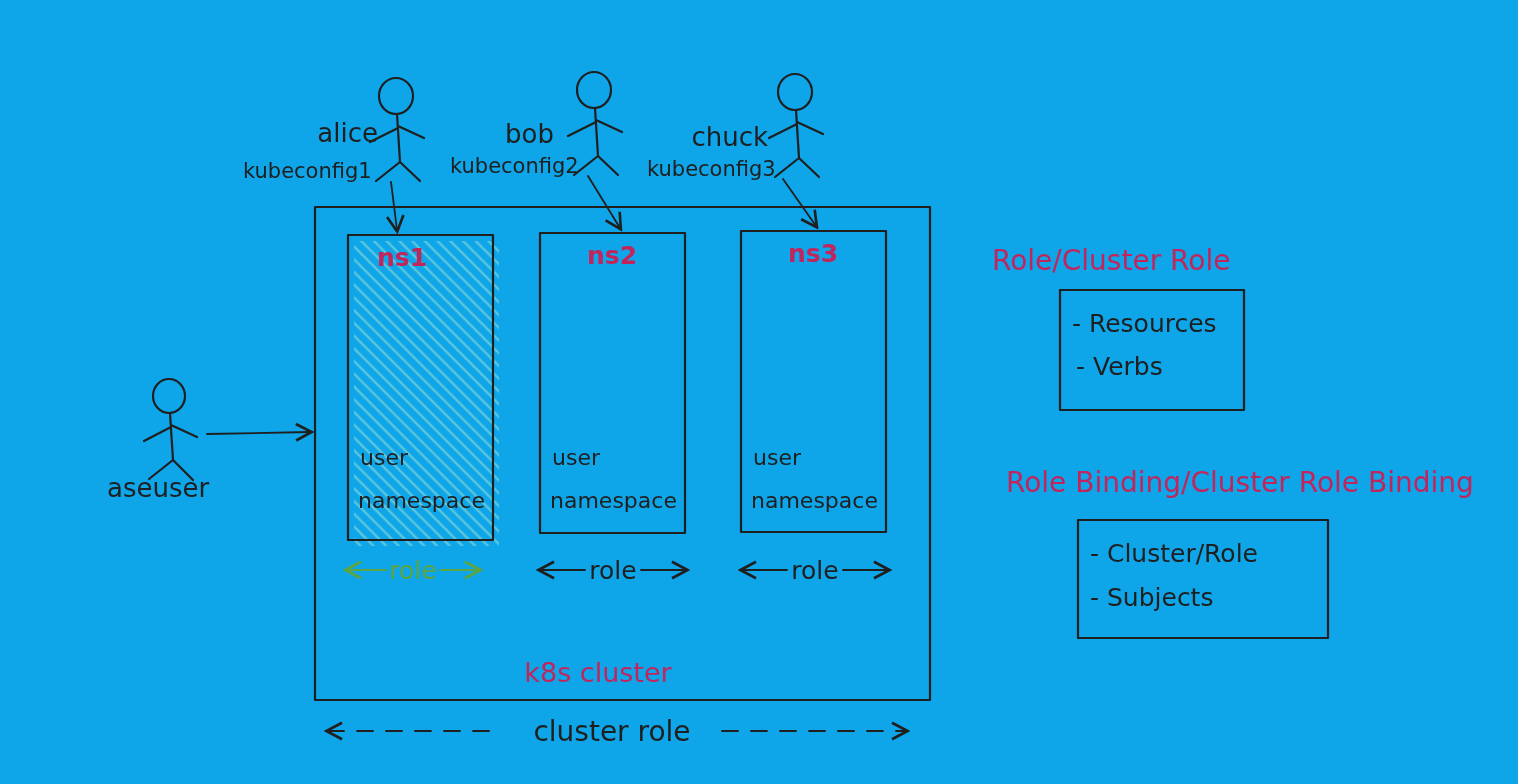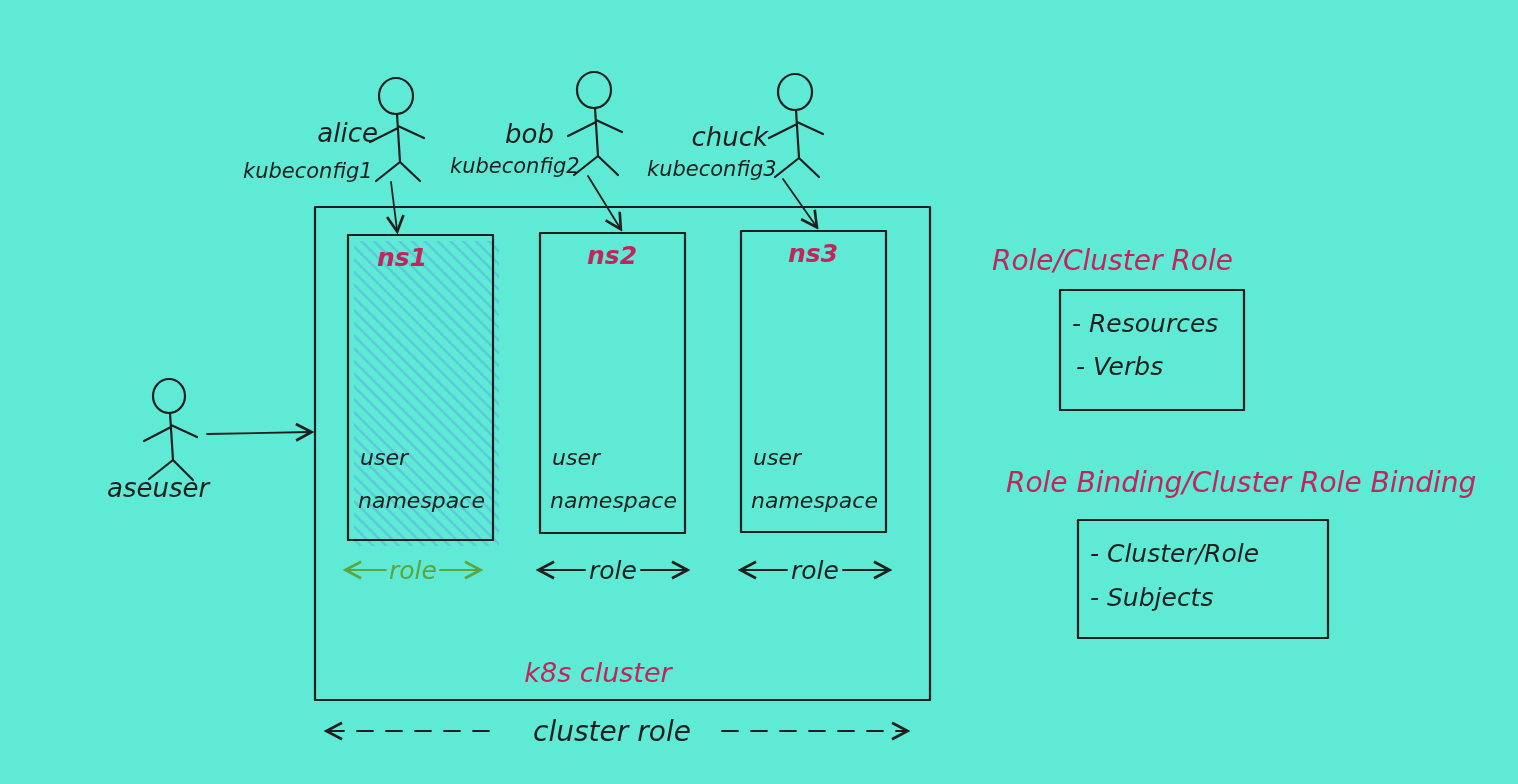--- a/index.html
+++ b/index.html
@@ -1,16 +1,16 @@
 <!DOCTYPE html>
 <html><head>
 <meta charset="utf-8">
 <style>
   html,body { margin:0; padding:0; background:#ffffff; }
-  .canvas { position:relative; width:1518px; height:784px; background:#5eead4; overflow:hidden;font-style:italic; }
+  .canvas { position:relative; width:1518px; height:784px; background:#0ea5e9; overflow:hidden; }
   text { font-family:"DejaVu Sans", sans-serif; fill:#1f1f1f; }
   .ink   { stroke:#1f1f1f; stroke-width:2.2; fill:none; stroke-linecap:round; stroke-linejoin:round; }
   .thin  { stroke:#1f1f1f; stroke-width:1.8; fill:none; stroke-linecap:round; }
   .name  { font-size:26px; }
   .kube  { font-size:21px; }
   .nsname{ font-size:25px; font-weight:bold; fill:#c2255c; }
   .small { font-size:22px; }
   .role  { font-size:25px; }
   .green-text { fill:#5ca53f; }
   .green-stroke { stroke:#5ca53f; }

